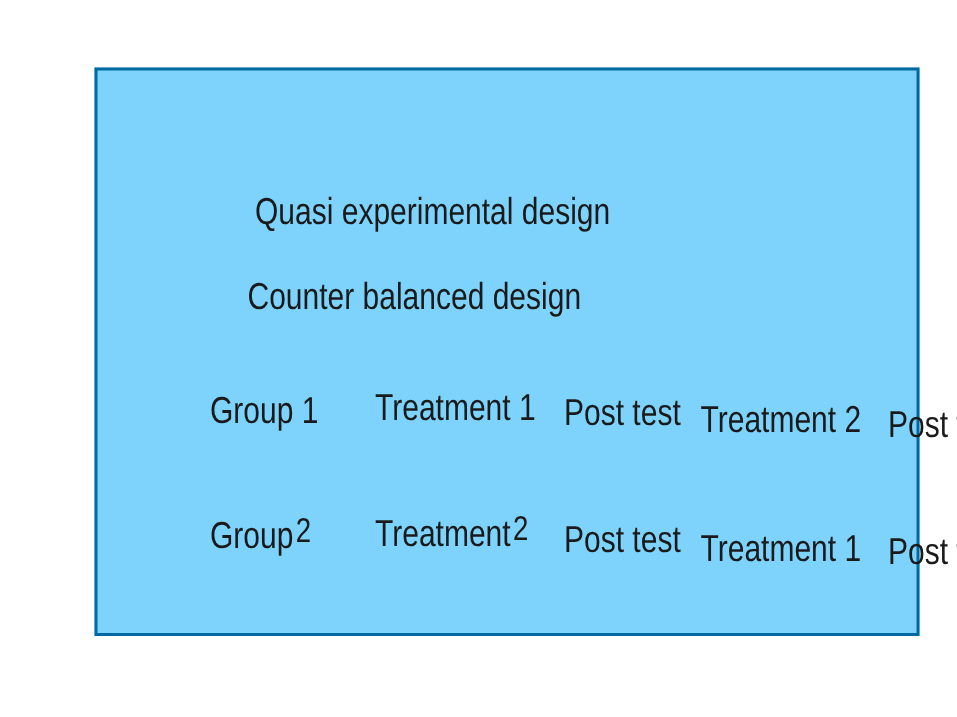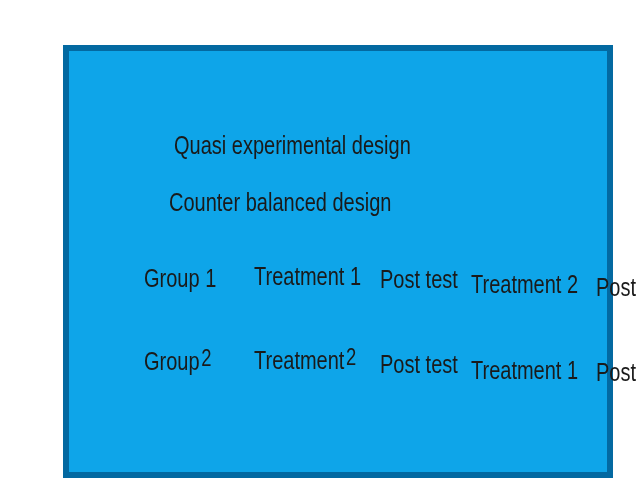--- a/index.html
+++ b/index.html
@@ -15,24 +15,24 @@
     font-family: "Liberation Sans", "DejaVu Sans", sans-serif;
     color: #1a1a1a;
   }
 
   
   #slide-frame {
     position: absolute;
     left: 63px;
     top: 45px;
     width: 550px;
-    height: 433px;
+    height: 379px;
     box-sizing: border-box;
-    border: 6px solid #0369a1;
-    background: #0ea5e9;
+    border: 2px solid #0369a1;
+    background: #7dd3fc;
   }
 
   
   .txt {
     position: absolute;
     white-space: nowrap;
     line-height: 1;
     
     transform-origin: left bottom;
     transform: scaleX(0.80);

